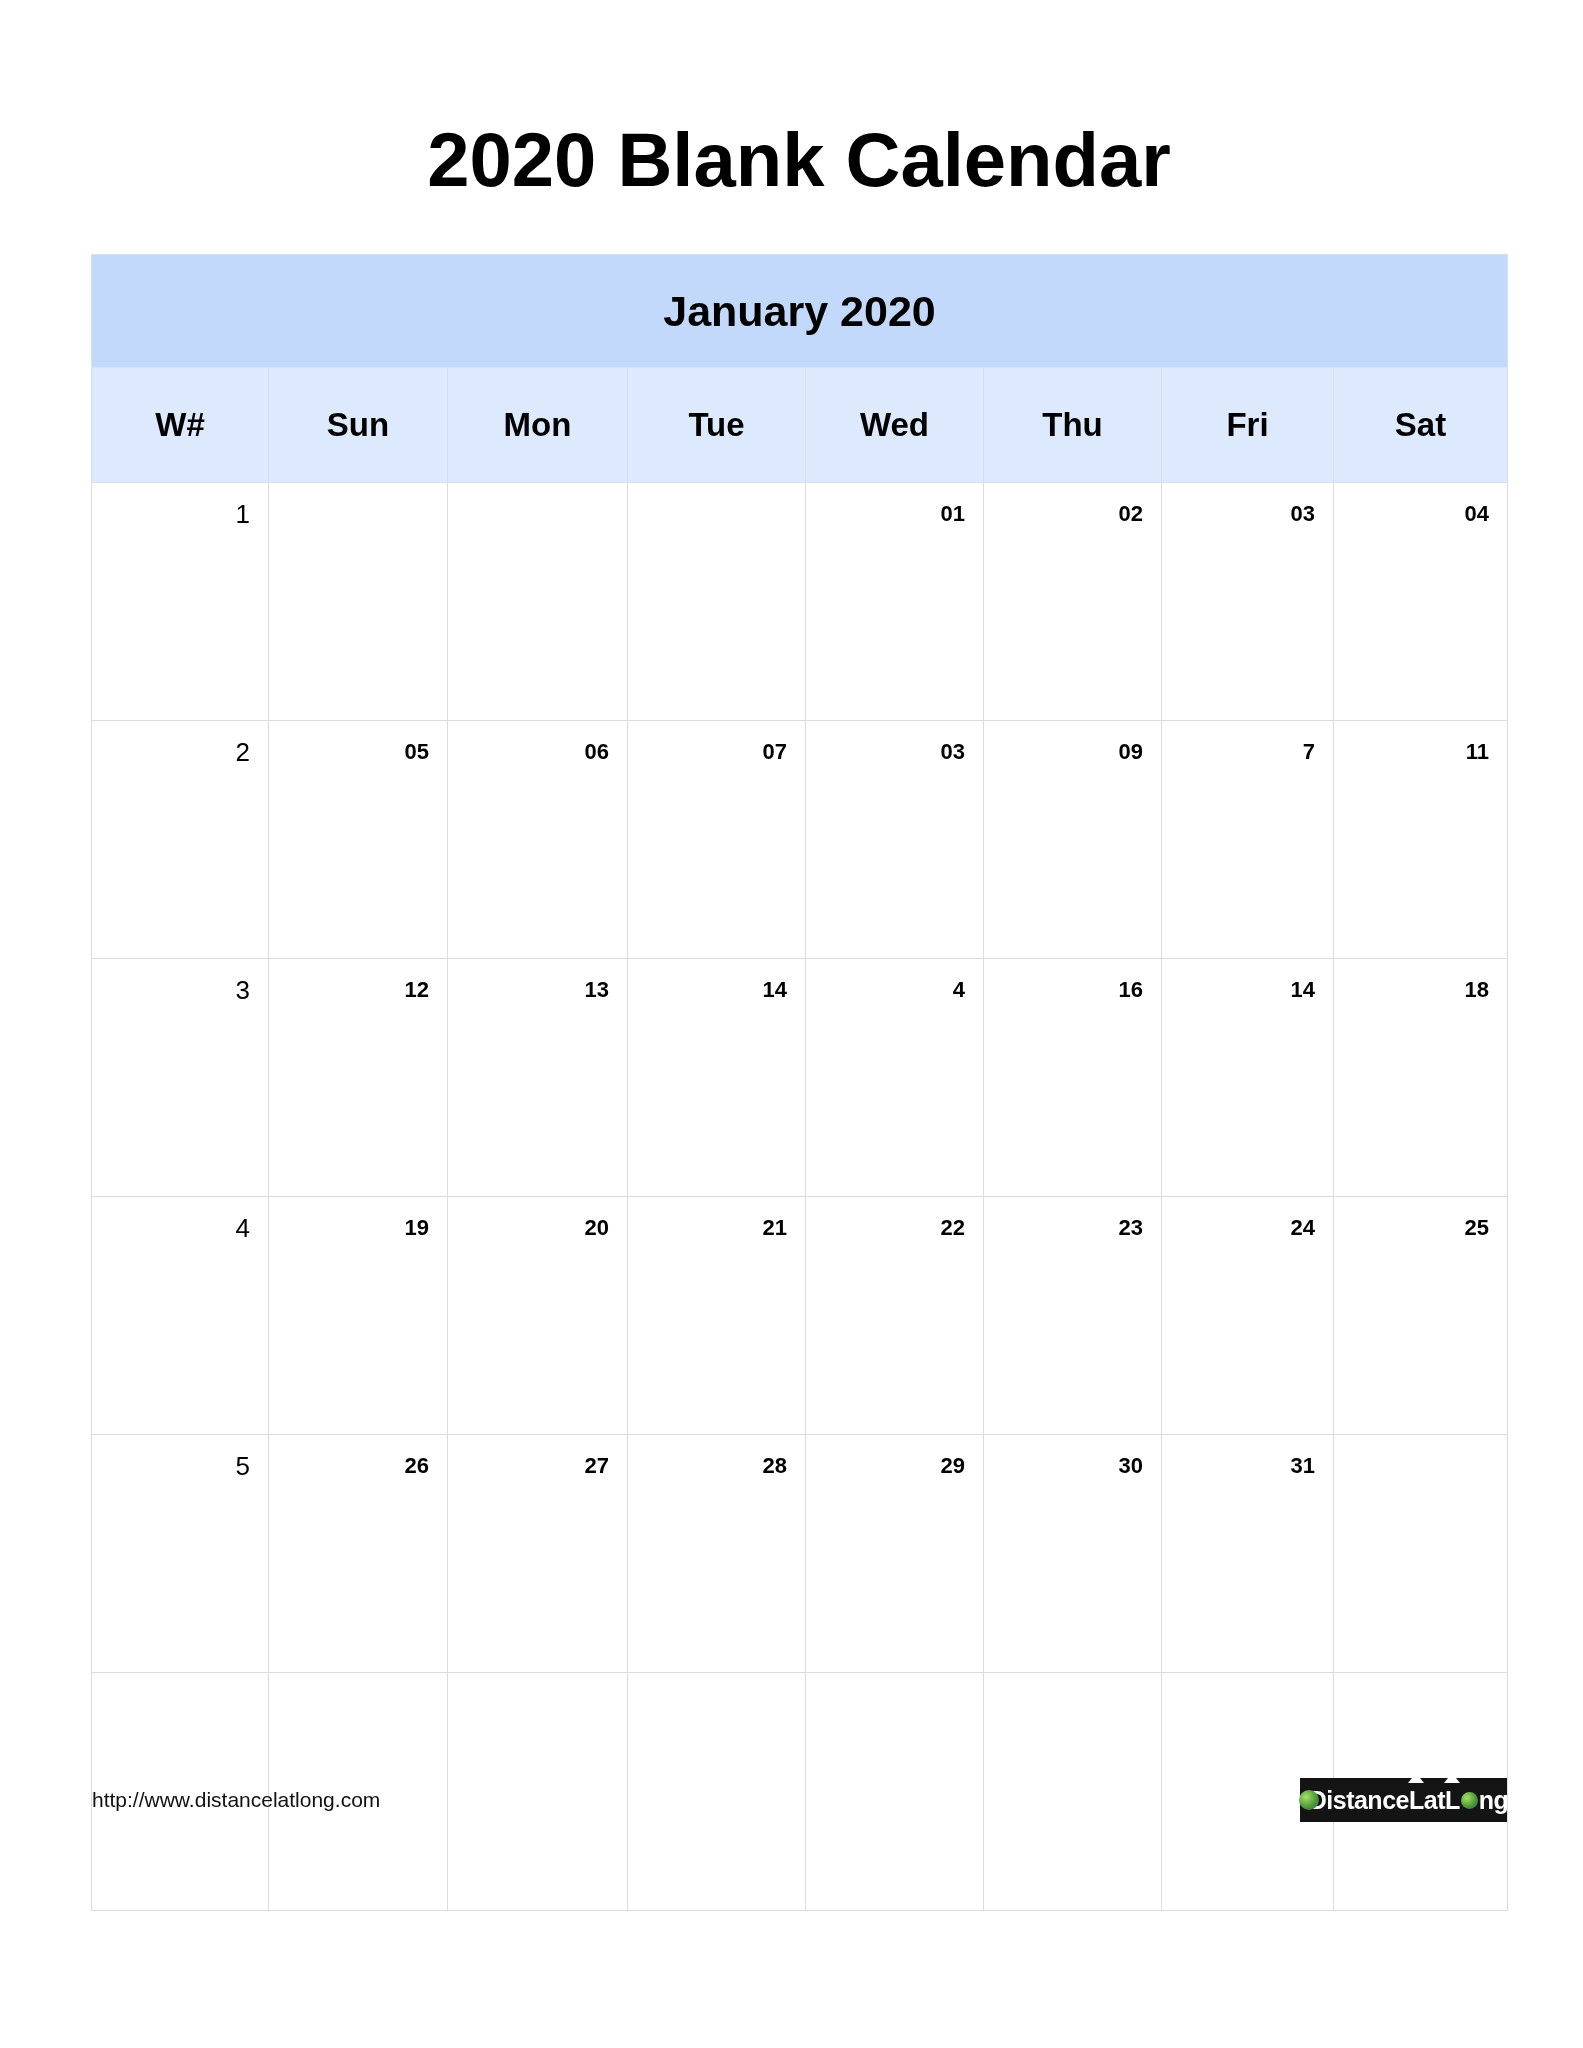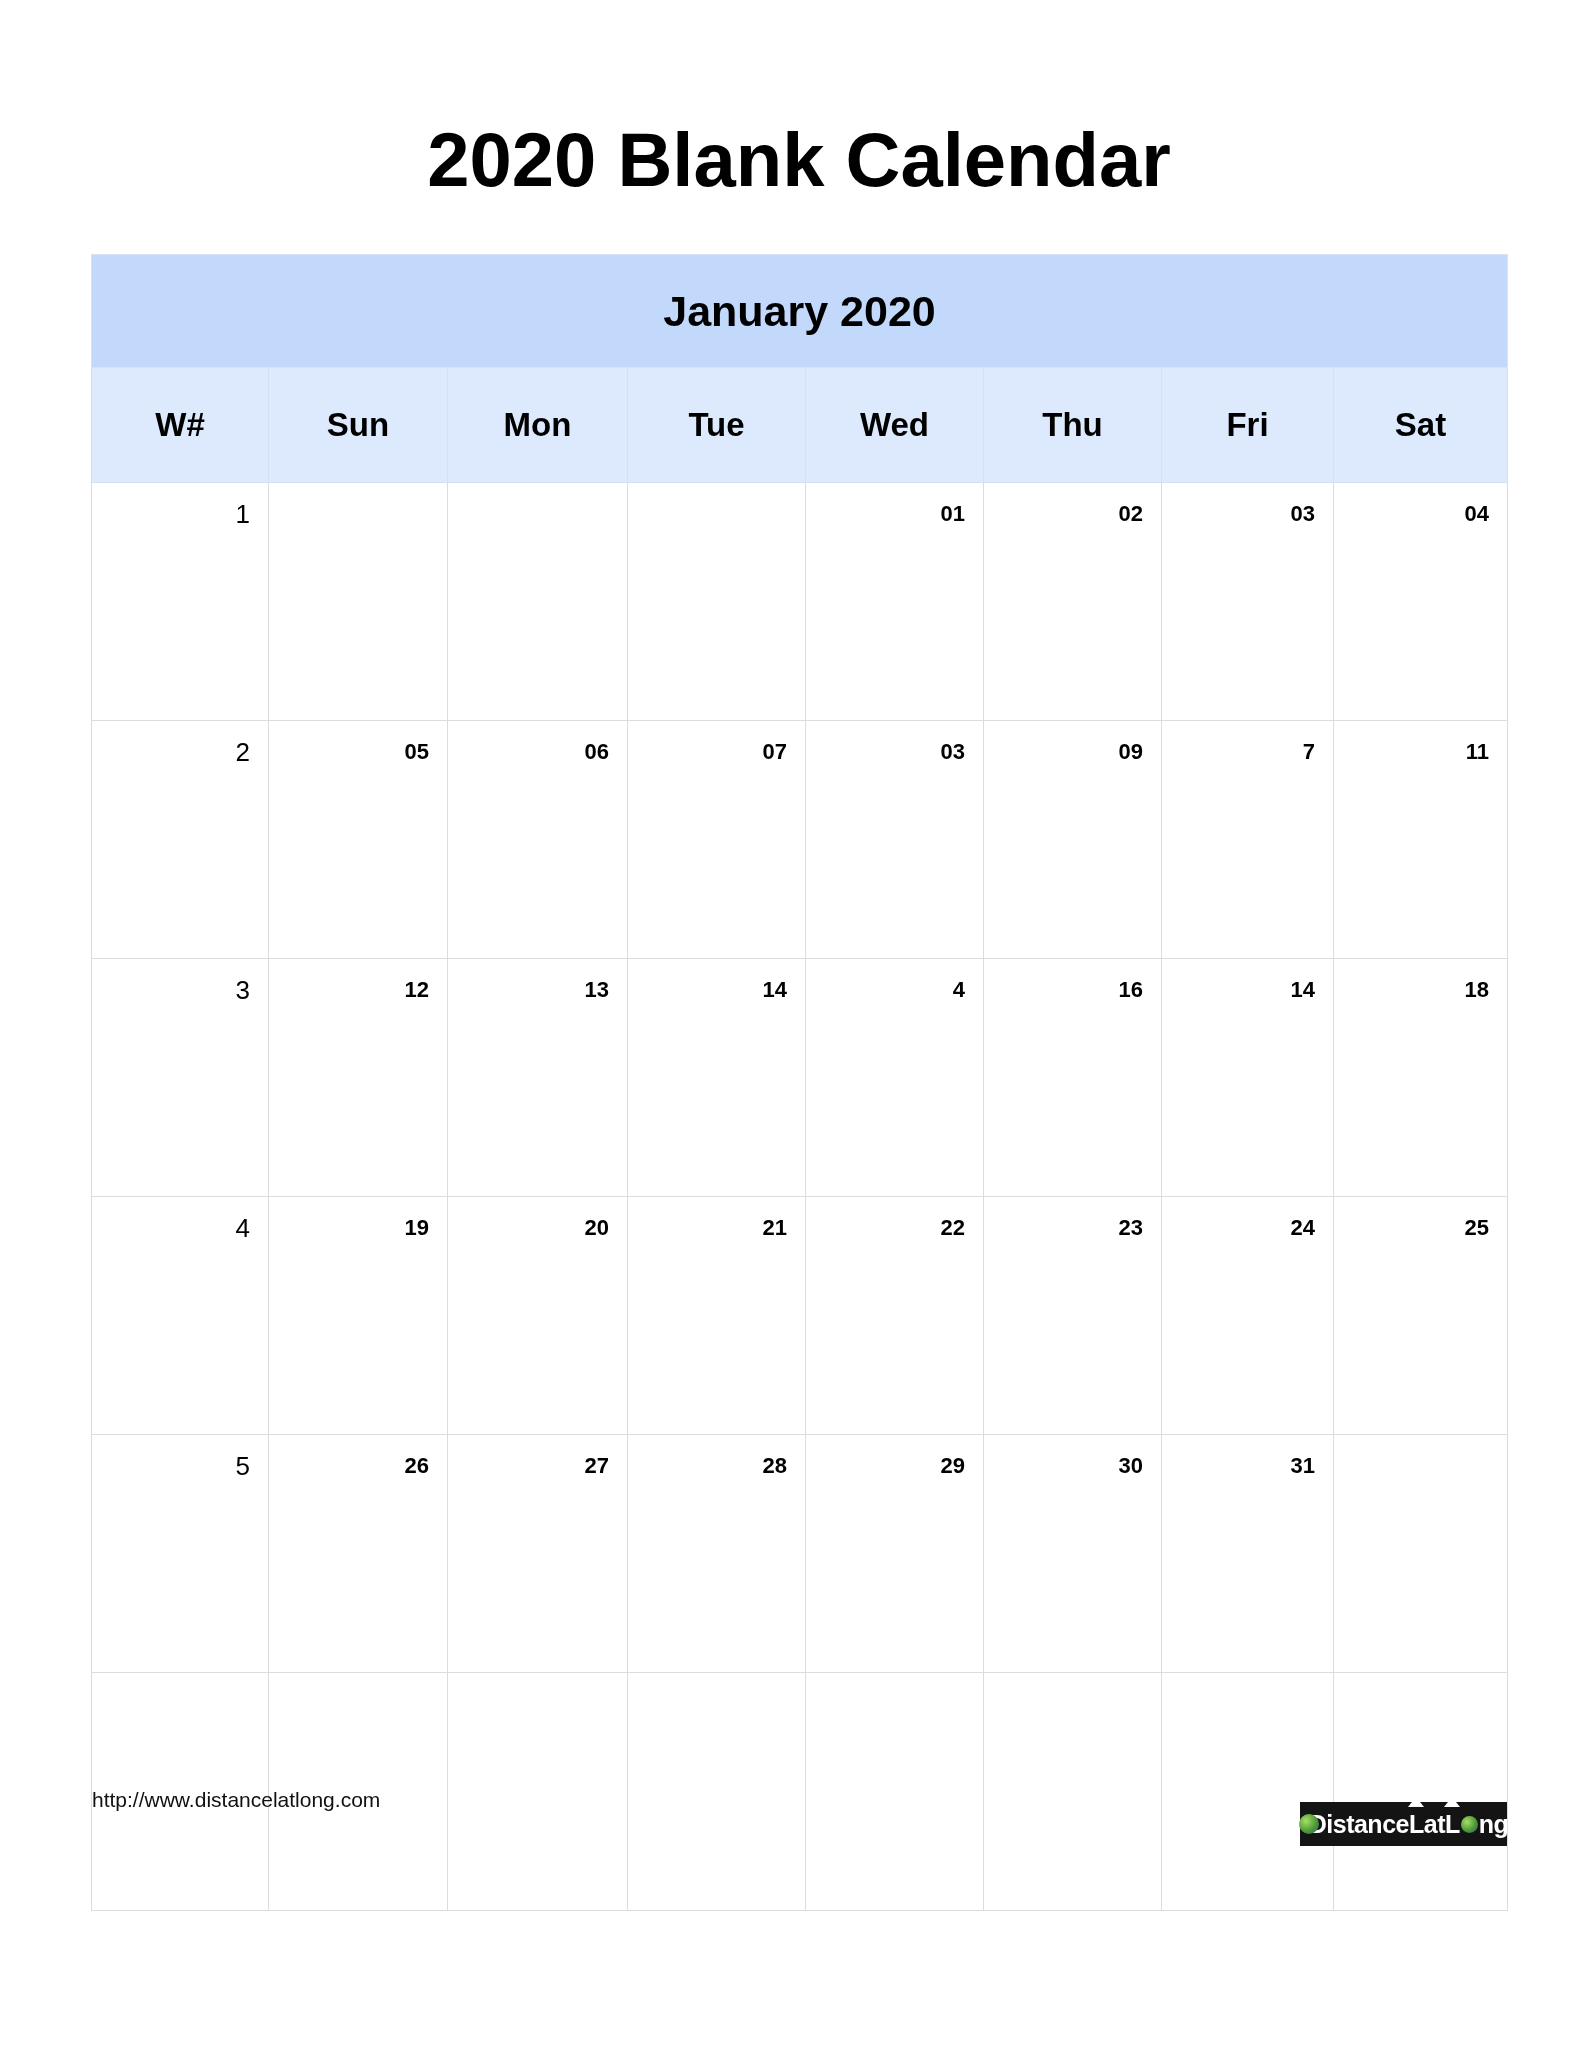--- a/index.html
+++ b/index.html
@@ -7,21 +7,21 @@
   .title { position:absolute; left:0; width:1598px; top:112px; text-align:center; font-size:76px; font-weight:bold; line-height:96px; margin:0; }
   .cal { position:absolute; left:91px; top:254px; width:1416px; border-collapse:collapse; table-layout:fixed; }
   .cal td, .cal th { border:1.5px solid #dcdcdc; padding:9px; }
   .month-row th { background:#c2d9fb; height:94px; font-size:43px; font-weight:bold; text-align:center; border-color:#d6e3f5; }
   .wd-row th { background:#dde9fc; height:96px; font-size:33px; font-weight:bold; text-align:center; border-color:#d3e0f2; }
   .cal td { height:219px; vertical-align:top; text-align:right; }
   .cal td span { display:block; padding:7px 9px 0 0; font-size:22px; line-height:30px; }
   .cal td.wk span { font-weight:normal; font-size:26px; }
   .cal td.day span { font-weight:bold; }
   .footer-url { position:absolute; left:92px; top:1787px; font-size:21px; line-height:26px; color:#111; }
-  .logo { position:absolute; left:1300px; top:1778px; width:207px; height:44px; background:#141414; display:flex; align-items:center; justify-content:center;margin-top:24px; }
+  .logo { position:absolute; left:1300px; top:1778px; width:207px; height:44px; background:#141414; display:flex; align-items:center; justify-content:center; }
   .logo-text { color:#fff; font-weight:bold; font-size:25px; letter-spacing:-0.5px; display:flex; align-items:center; }
   .globe { display:inline-block; width:20px; height:20px; border-radius:50%; background:radial-gradient(circle at 35% 35%, #a4e06a 0%, #4f9a34 55%, #2a5a7a 100%); vertical-align:middle; }
   .globe.first { margin-right:-10px; position:relative; z-index:1; }
   .globe.mid { width:17px; height:17px; margin:0 1px; }
   .arrowL { position:relative; display:inline-block; }
   .arrowL::before { content:""; position:absolute; left:-1px; top:-13px; width:0; height:0; border-left:8px solid transparent; border-right:8px solid transparent; border-bottom:10px solid #fff; }
 </style>
 </head>
 <body>
 

